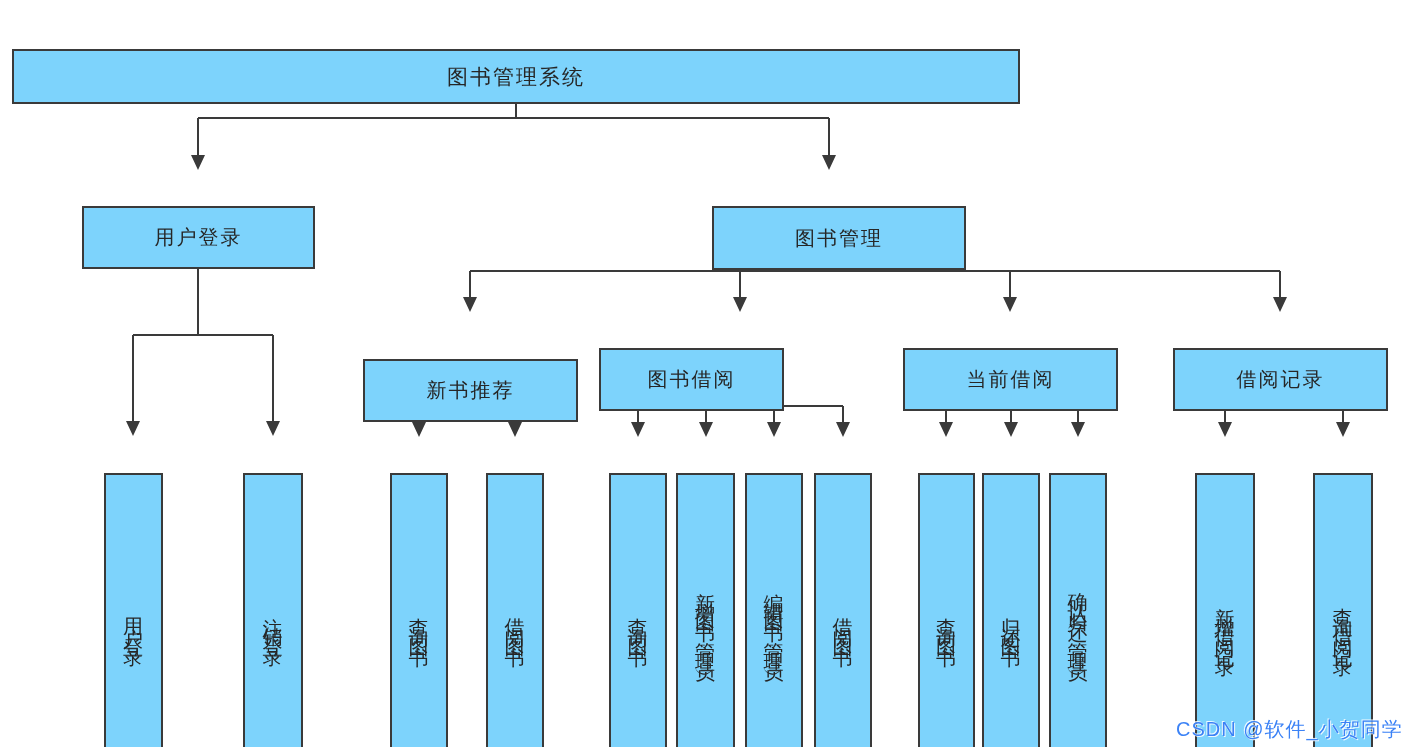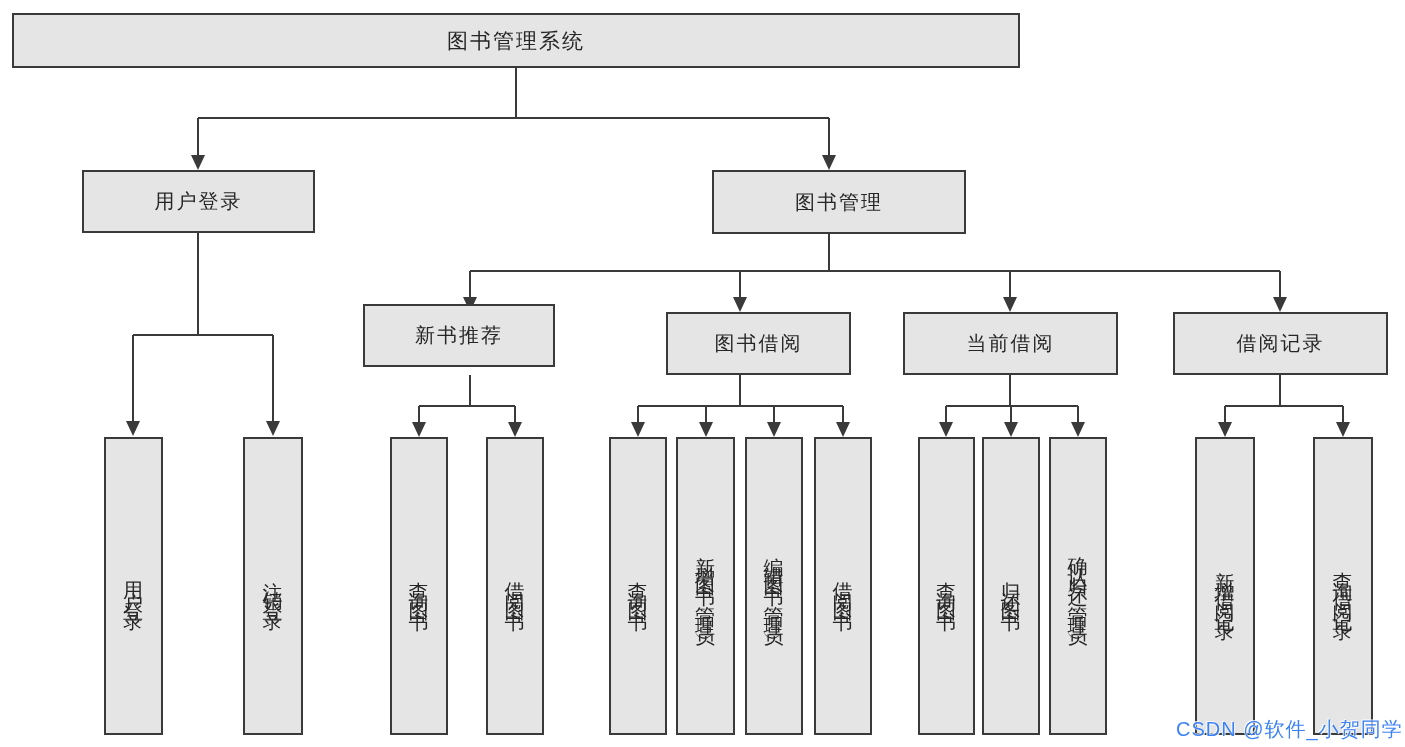--- a/index.html
+++ b/index.html
@@ -14,29 +14,30 @@
   }
   #wires {
     position: absolute;
     left: 0; top: 0;
     width: 1405px; height: 747px;
     pointer-events: none;
   }
   .node {
     position: absolute;
     box-sizing: border-box;
-    background: #e5e5e5;
+    background: #7dd3fc;
     border: 2px solid #3a3a3a;
     display: flex;
     align-items: center;
     justify-content: center;
     font-size: 20px;
     letter-spacing: 2px;
     white-space: nowrap;
     z-index: 1;
+    margin-top: 36px;
   }
   .node.lvl1 { font-size: 21px; }
   .node.vbox span {
     writing-mode: vertical-rl;
     text-orientation: mixed;
     letter-spacing: 10px;
     line-height: 1;
   }
   #watermark {
     position: absolute;
@@ -103,24 +104,24 @@
     <span>图书管理系统</span>
   </div>
 
   <div class="node" style="left:82px; top:170px; width:233px; height:63px;">
     <span>用户登录</span>
   </div>
   <div class="node" style="left:712px; top:170px; width:254px; height:64px;">
     <span>图书管理</span>
   </div>
 
-  <div class="node" style="left:363px; top:304px; width:192px; height:63px;">
+  <div class="node" style="left:363px; top:323px; width:215px; height:63px;">
     <span>新书推荐</span>
   </div>
-  <div class="node" style="left:666px; top:312px; width:185px; height:63px;">
+  <div class="node" style="left:599px; top:312px; width:185px; height:63px;">
     <span>图书借阅</span>
   </div>
   <div class="node" style="left:1173px; top:312px; width:215px; height:63px;">
     <span>借阅记录</span>
   </div>
   <div class="node" style="left:903px; top:312px; width:215px; height:63px;">
     <span>当前借阅</span>
   </div>
 
   <div class="node vbox" style="left:104px; top:437px; width:59px; height:298px;">

